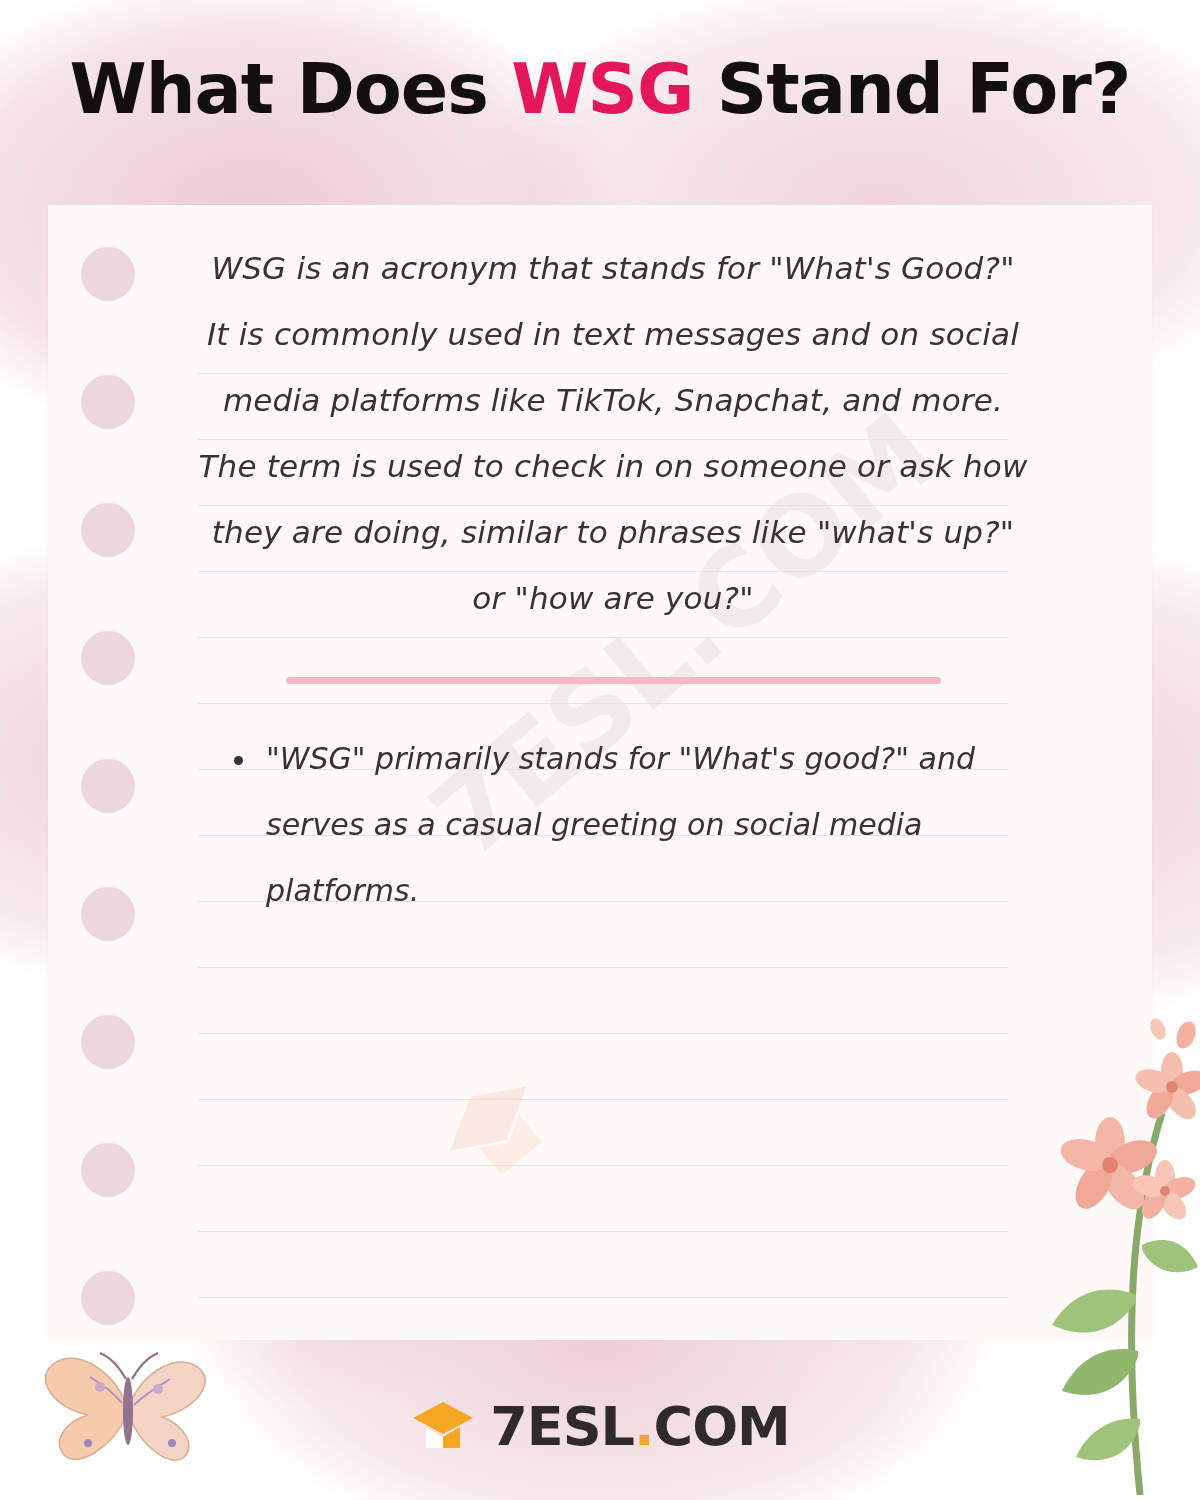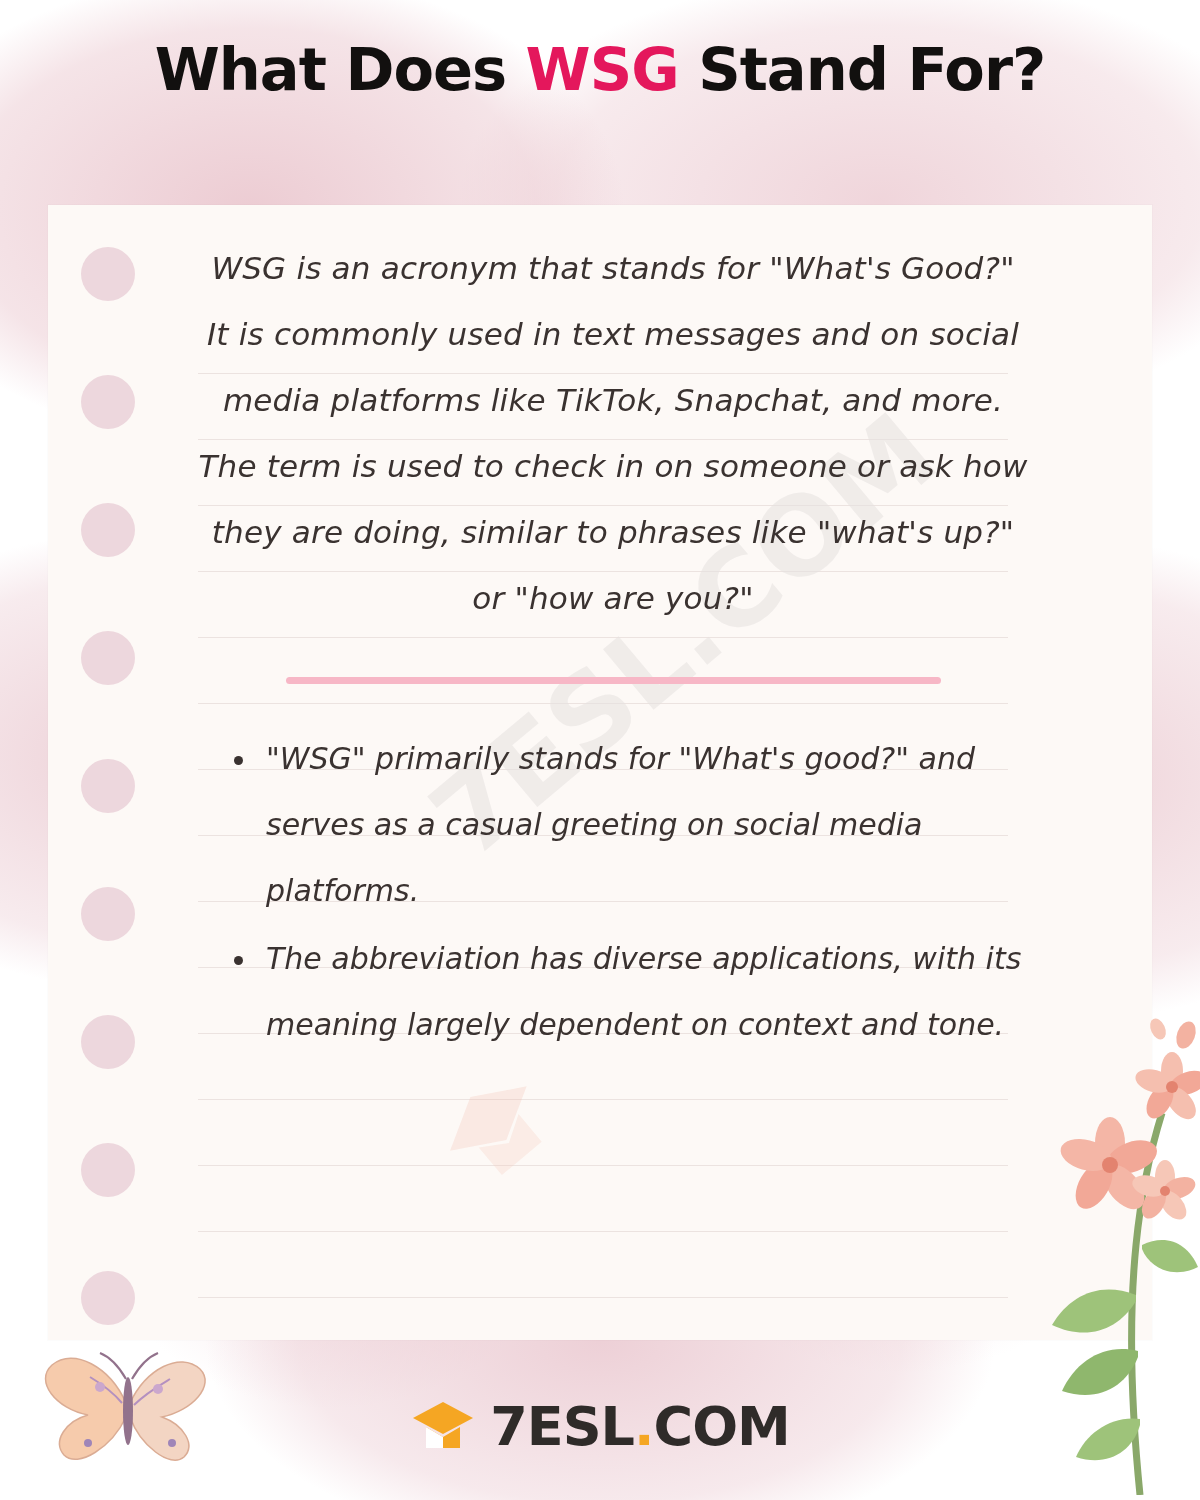--- a/index.html
+++ b/index.html
@@ -34,26 +34,26 @@
     position: absolute;
     left: 20px; top: 150px;
     width: 1160px; height: 1250px;
     border-radius: 40px;
     background: radial-gradient(ellipse 640px 640px at 600px 640px, rgba(238,208,214,0.35) 0%, rgba(238,208,214,0.12) 65%, rgba(238,208,214,0) 80%);
   }
 
   
   .title {
     position: absolute;
-    left: 0; top: 35px;
+    left: 0; top: 48px;
     width: 1200px;
     text-align: center;
     font-family: "DejaVu Sans", sans-serif;
     font-weight: bold;
-    font-size: 59px;
+    font-size: 70px;
     letter-spacing: -1px;
     color: #12100f;
     z-index: 6;
     white-space: nowrap;
   }
   .title .accent { color: #e4175c; }
 
   
   .card {
     position: absolute;
@@ -271,21 +271,20 @@
       <path d="M10 40 L60 12 L110 40 L60 68 Z" fill="#f1b9a8"></path>
       <path d="M34 56 L34 92 L86 92 L86 56 L60 72 Z" fill="#f4c6b6"></path>
     </svg>
   </div>
 
   <div class="content">
     <div class="intro">WSG is an acronym that stands for "What's Good?" It is commonly used in text messages and on social media platforms like TikTok, Snapchat, and more. The term is used to check in on someone or ask how they are doing, similar to phrases like "what's up?" or "how are you?"</div>
     <div class="divider"></div>
     <ul class="bullets" id="bullets">
         <li>"WSG" primarily stands for "What's good?" and serves as a casual greeting on social media platforms.</li>
-        <li>The abbreviation has diverse applications, with its meaning largely dependent on context and tone.</li>
       </ul>
   </div>
 </div>
 
 <svg class="butterfly" viewBox="0 0 200 160">
   <g opacity="0.95">
     <path d="M96 78 C80 42, 44 22, 22 40 C4 56, 26 84, 58 90 C36 96, 22 116, 34 130 C48 144, 82 122, 96 92 Z" fill="#f6c9a8" stroke="#d9a88f" stroke-width="1.5"></path>
     <path d="M100 78 C116 44, 150 26, 170 44 C186 60, 162 86, 132 92 C154 100, 166 120, 154 132 C140 144, 110 120, 100 92 Z" fill="#f3d3c0" stroke="#d9a88f" stroke-width="1.5"></path>
     <path d="M60 52 C70 58, 82 66, 92 78" stroke="#b08bbd" stroke-width="2" fill="none"></path>
     <path d="M140 54 C130 60, 116 68, 104 80" stroke="#b08bbd" stroke-width="2" fill="none"></path>

